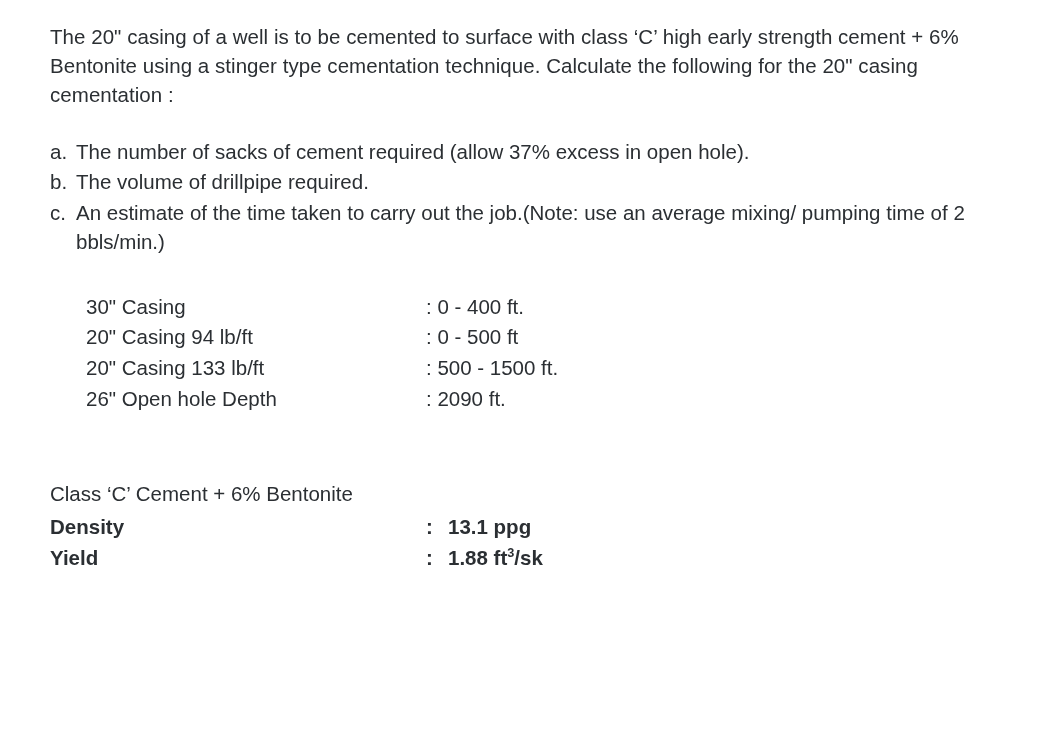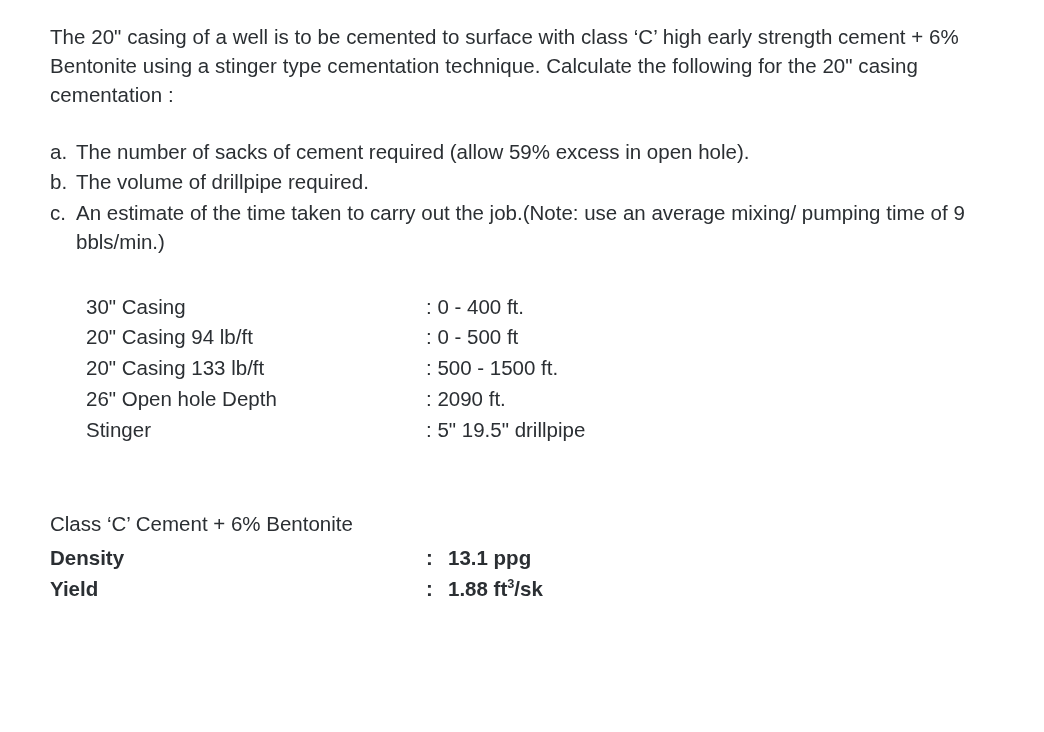--- a/index.html
+++ b/index.html
@@ -108,53 +108,49 @@
 
 <div class="page">
 
   <div class="intro">
     <p>The 20" casing of a well is to be cemented to surface with class ‘C’ high early strength cement + 6% Bentonite using a stinger type cementation technique. Calculate the following for the 20" casing cementation :</p>
   </div>
 
   <ul class="question-list">
     <li>
       <span class="q-marker">a.</span>
-      <span class="q-text">The number of sacks of cement required (allow 59% excess in open hole).</span>
+      <span class="q-text">The number of sacks of cement required (allow 37% excess in open hole).</span>
     </li>
     <li>
       <span class="q-marker">b.</span>
       <span class="q-text">The volume of drillpipe required.</span>
     </li>
     <li>
       <span class="q-marker">c.</span>
-      <span class="q-text">An estimate of the time taken to carry out the job.(Note: use an average mixing/ pumping time of 9 bbls/min.)</span>
+      <span class="q-text">An estimate of the time taken to carry out the job.(Note: use an average mixing/ pumping time of 2 bbls/min.)</span>
     </li>
   </ul>
 
   <table class="spec-table">
     <tbody>
       <tr>
         <td class="label">30" Casing</td>
         <td class="value">: 0 - 400 ft.</td>
       </tr>
       <tr>
         <td class="label">20" Casing 94 lb/ft</td>
         <td class="value">: 0 - 500 ft</td>
       </tr>
       <tr>
         <td class="label">20" Casing 133 lb/ft</td>
         <td class="value">: 500 - 1500 ft.</td>
       </tr>
       <tr>
         <td class="label">26" Open hole Depth</td>
         <td class="value">: 2090 ft.</td>
-      </tr>
-      <tr>
-        <td class="label">Stinger</td>
-        <td class="value">: 5" 19.5" drillpipe</td>
       </tr>
     </tbody>
   </table>
 
   <div class="cement-block">
     <div class="cement-heading">Class ‘C’ Cement + 6% Bentonite</div>
     <table class="cement-table">
       <tbody>
         <tr>
           <td class="label">Density</td>

